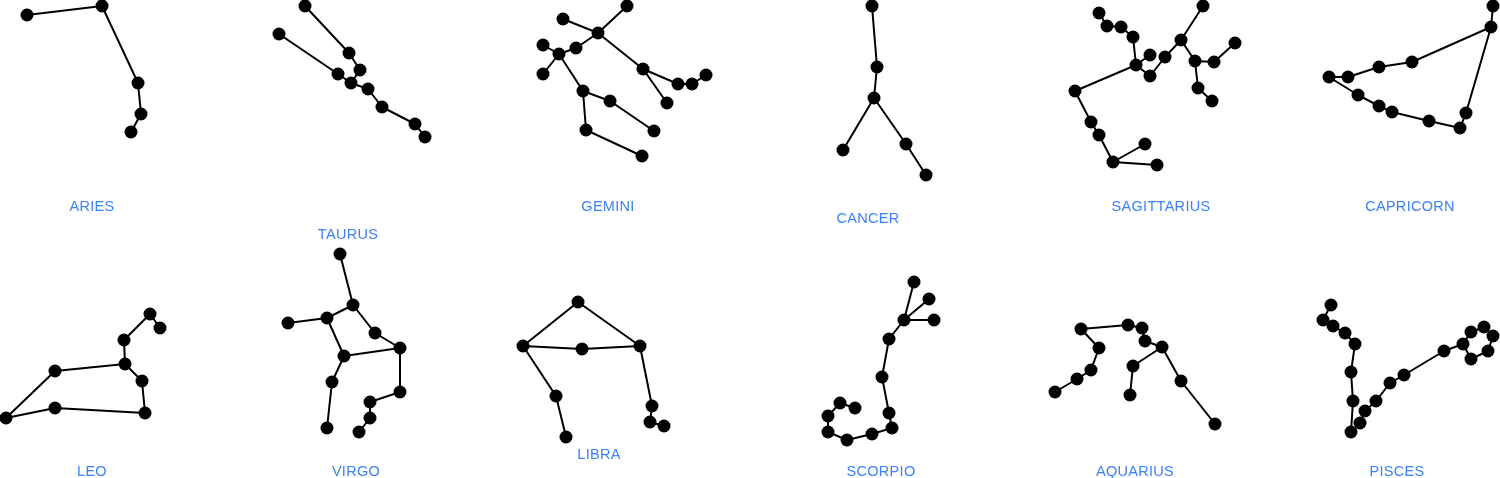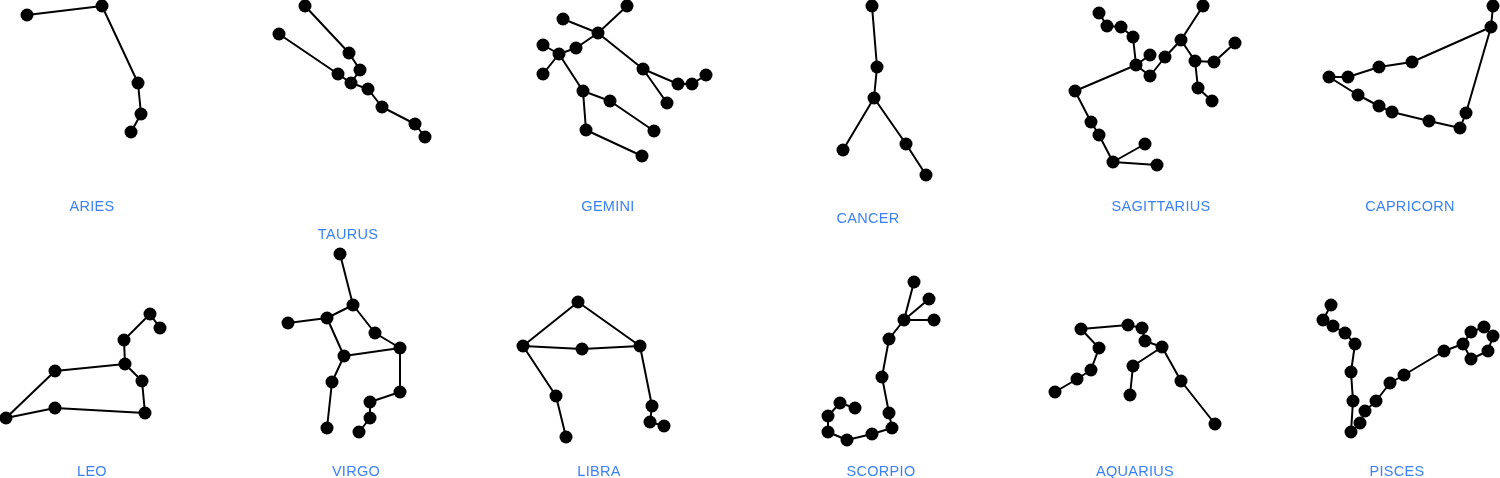--- a/index.html
+++ b/index.html
@@ -340,17 +340,17 @@
 
 <div id="labels">
     <div class="label" style="left: 92px; top: 198px;">ARIES</div>
     <div class="label" style="left: 348px; top: 198px; margin-top: 28px;">TAURUS</div>
     <div class="label" style="left: 608px; top: 198px;">GEMINI</div>
     <div class="label" style="left: 868px; top: 198px; margin-top: 12px;">CANCER</div>
     <div class="label" style="left: 1161px; top: 198px;">SAGITTARIUS</div>
     <div class="label" style="left: 1410px; top: 198px;">CAPRICORN</div>
     <div class="label" style="left: 92px; top: 463px;">LEO</div>
     <div class="label" style="left: 356px; top: 463px;">VIRGO</div>
-    <div class="label" style="left: 599px; top: 463px; text-align: right;">LIBRA</div>
+    <div class="label" style="left: 599px; top: 446px; text-align: right;">LIBRA</div>
     <div class="label" style="left: 881px; top: 463px;">SCORPIO</div>
     <div class="label" style="left: 1135px; top: 463px;">AQUARIUS</div>
     <div class="label" style="left: 1397px; top: 463px;">PISCES</div>
   </div>
 
 </body></html>

